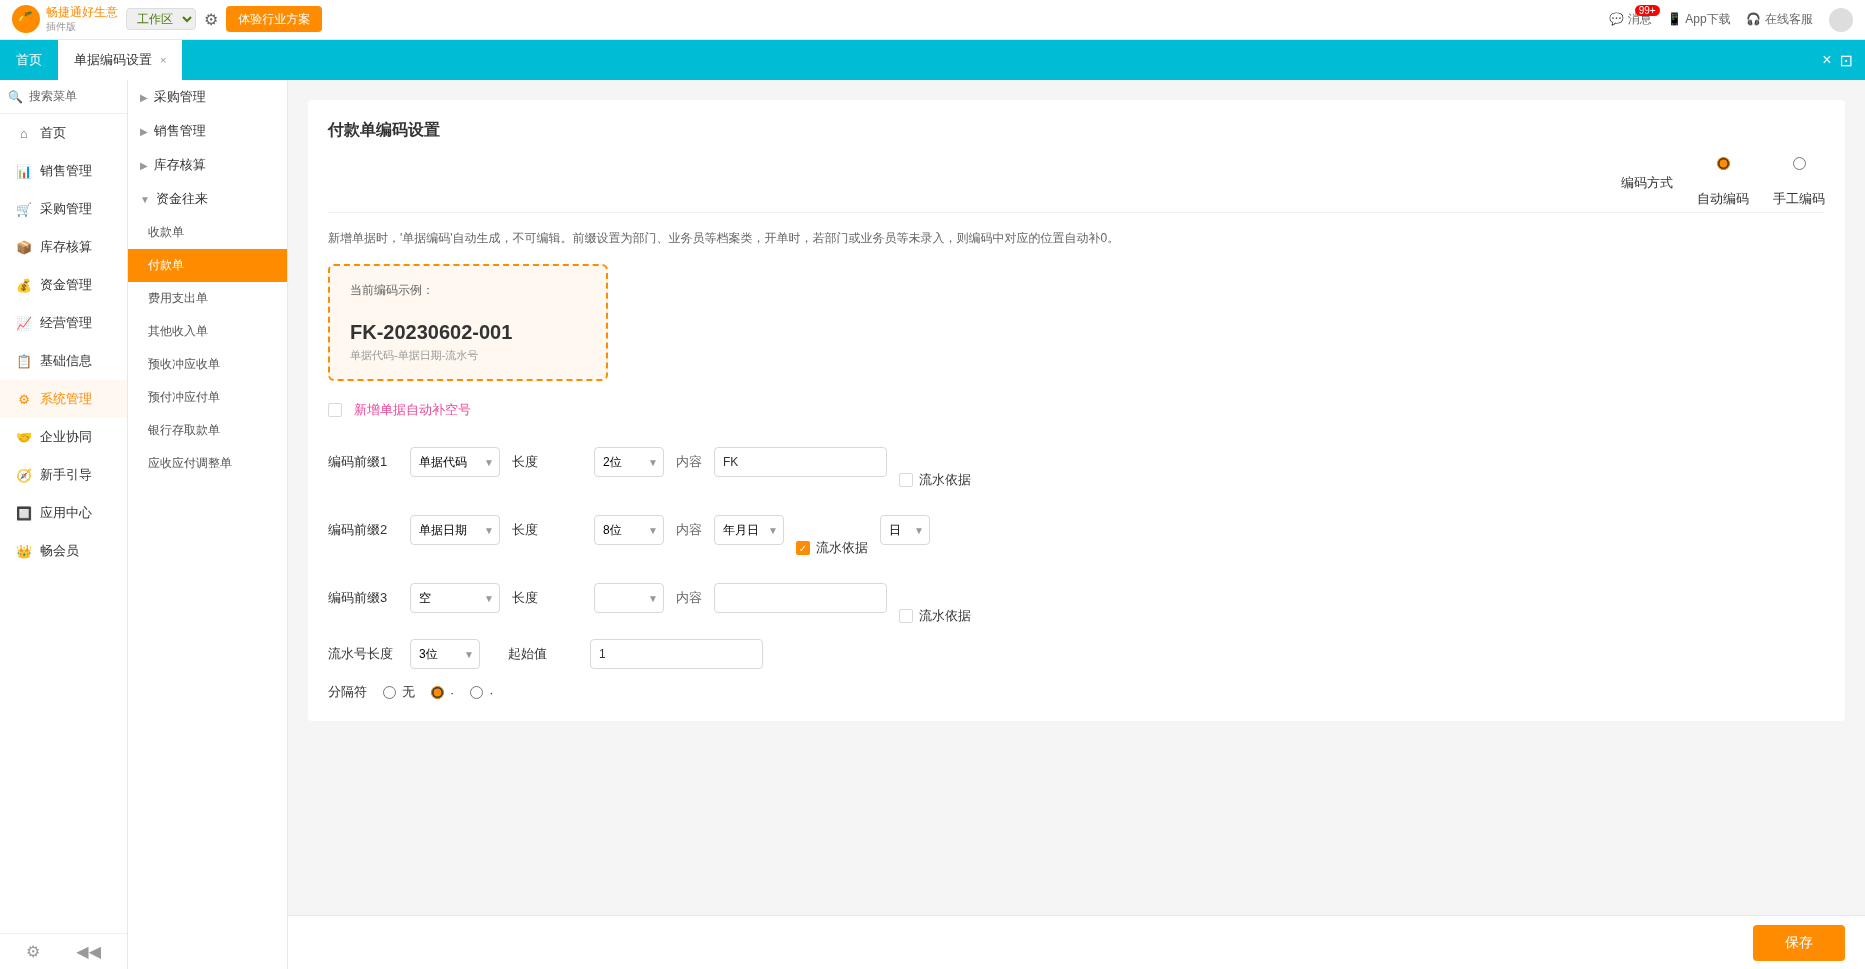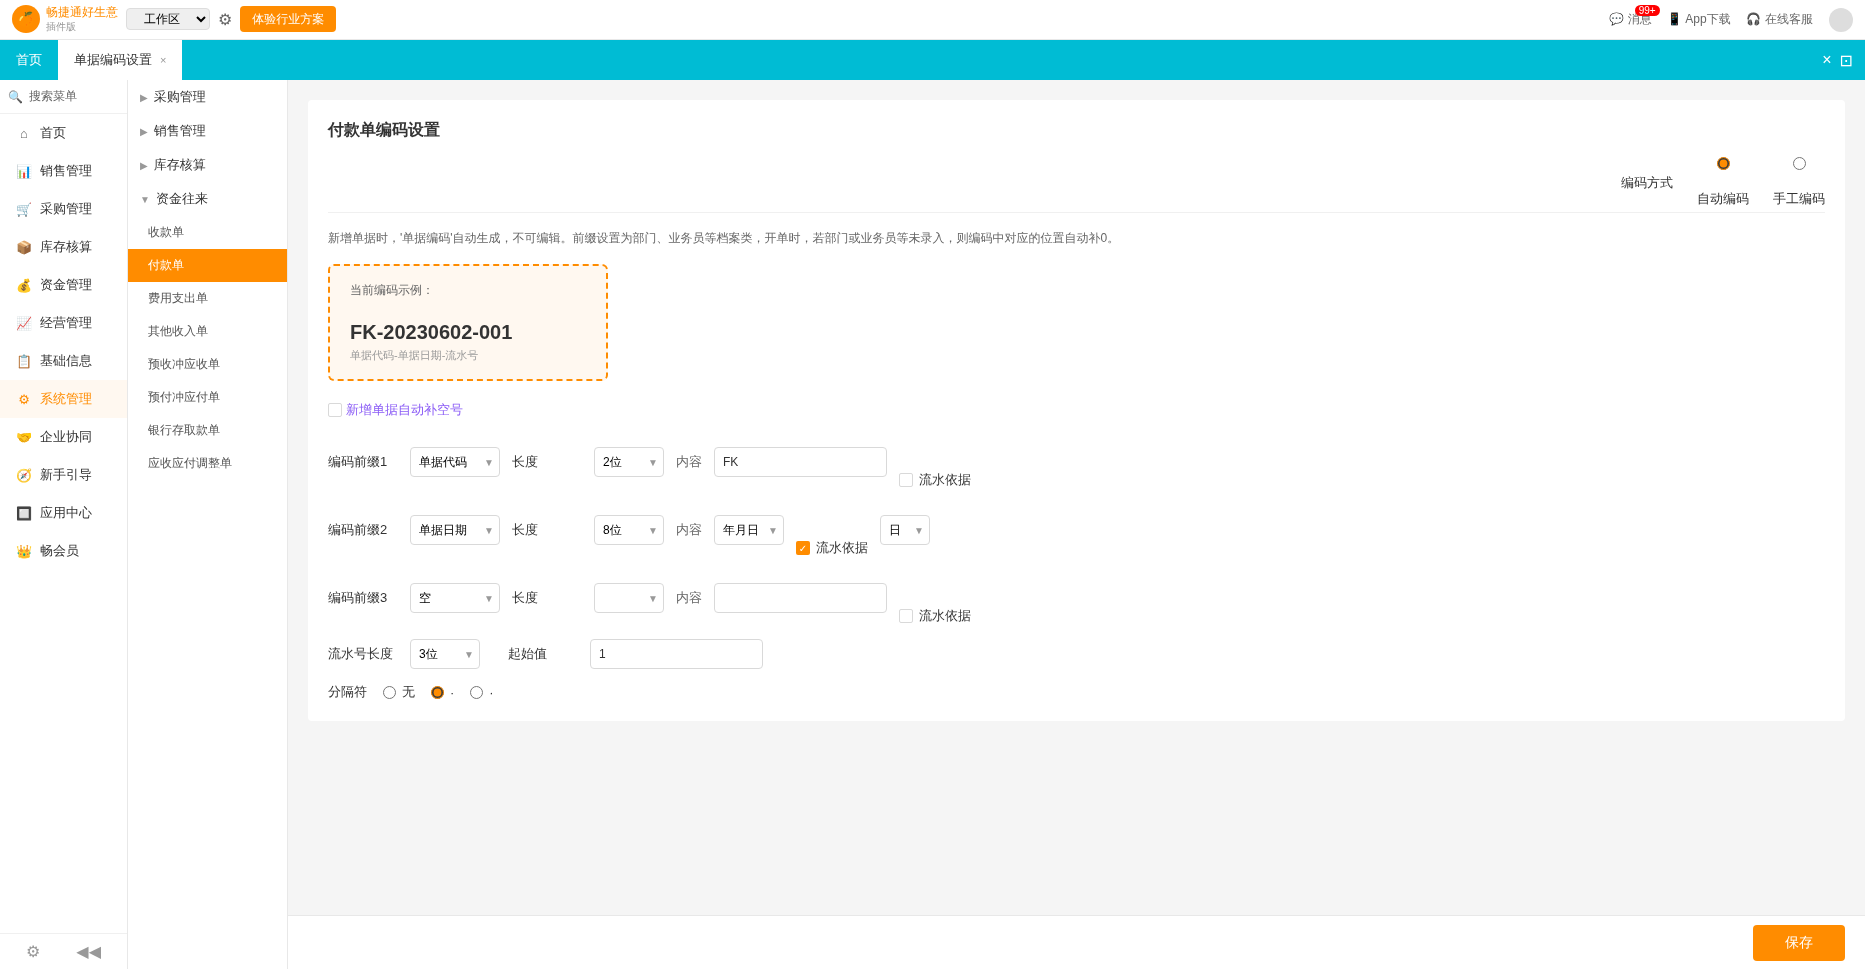--- a/index.html
+++ b/index.html
@@ -61,21 +61,21 @@
 
     .info-text { font-size: 12px; color: #666; margin-bottom: 16px; line-height: 1.6; }
 
     
     .code-preview { border: 2px dashed #ff8c00; background: #fff8f0; border-radius: 6px; padding: 16px 20px; display: inline-block; margin-bottom: 20px; min-width: 280px; }
     .code-preview-label { font-size: 12px; color: #666; margin-bottom: 22px; }
     .code-preview-value { font-size: 20px; font-weight: bold; color: #333; }
     .code-preview-desc { font-size: 11px; color: #999; margin-top: 4px; }
 
     
-    .auto-fill-row { display: flex; align-items: center; gap: 4px; margin-bottom: 16px; font-size: 13px; color: #8b5cf6; text-align: right; }
+    .auto-fill-row { display: flex; align-items: center; gap: 12px; margin-bottom: 16px; font-size: 13px; color: #ec4899; text-align: right; }
 
     
     .form-row { display: flex; align-items: center; gap: 12px; margin-bottom: 14px; flex-wrap: wrap; }
     .form-label { font-size: 13px; color: #333; min-width: 70px; }
     .form-input { height: 30px; border: 1px solid #d9d9d9; border-radius: 4px; padding: 0 8px; font-size: 12px; color: #333; background: #fff; min-width: 80px; }
     .form-input:read-only { background: #f5f5f5; color: #999; }
     .content-label { font-size: 13px; color: #666; }
     .checkbox-item { display: flex; align-items: center; gap: 6px; font-size: 13px; color: #333; cursor: pointer; margin-top: 36px; }
     .checkbox-checked { width: 14px; height: 14px; background: #ff8c00; border-radius: 2px; display: flex; align-items: center; justify-content: center; color: #fff; font-size: 10px; }
     .checkbox-unchecked { width: 14px; height: 14px; border: 1px solid #d9d9d9; border-radius: 2px; background: #fff; }
@@ -102,21 +102,21 @@
 <div class="top-bar">
   <div class="top-bar-left">
     <div class="top-bar-logo">
       <div class="logo-icon">🍊</div>
       <div>
         <div class="logo-text">畅捷通好生意</div>
         <div class="logo-sub">插件版</div>
       </div>
     </div>
     <div class="top-bar-controls">
-      <select style="border:1px solid #ddd; border-radius:4px; padding:2px 13px; font-size:12px; color:#000000;">
+      <select style="border:1px solid #ddd; border-radius:4px; padding:2px 6px; font-size:12px; color:#4d7c0f;">
         <option>工作区</option>
       </select>
       <button class="gear-btn">⚙</button>
       <button class="top-bar-btn btn-trial">体验行业方案</button>
     </div>
   </div>
   <div class="top-bar-right">
     <div class="badge-wrap">
       <span>💬</span>
       <span>消息</span>

